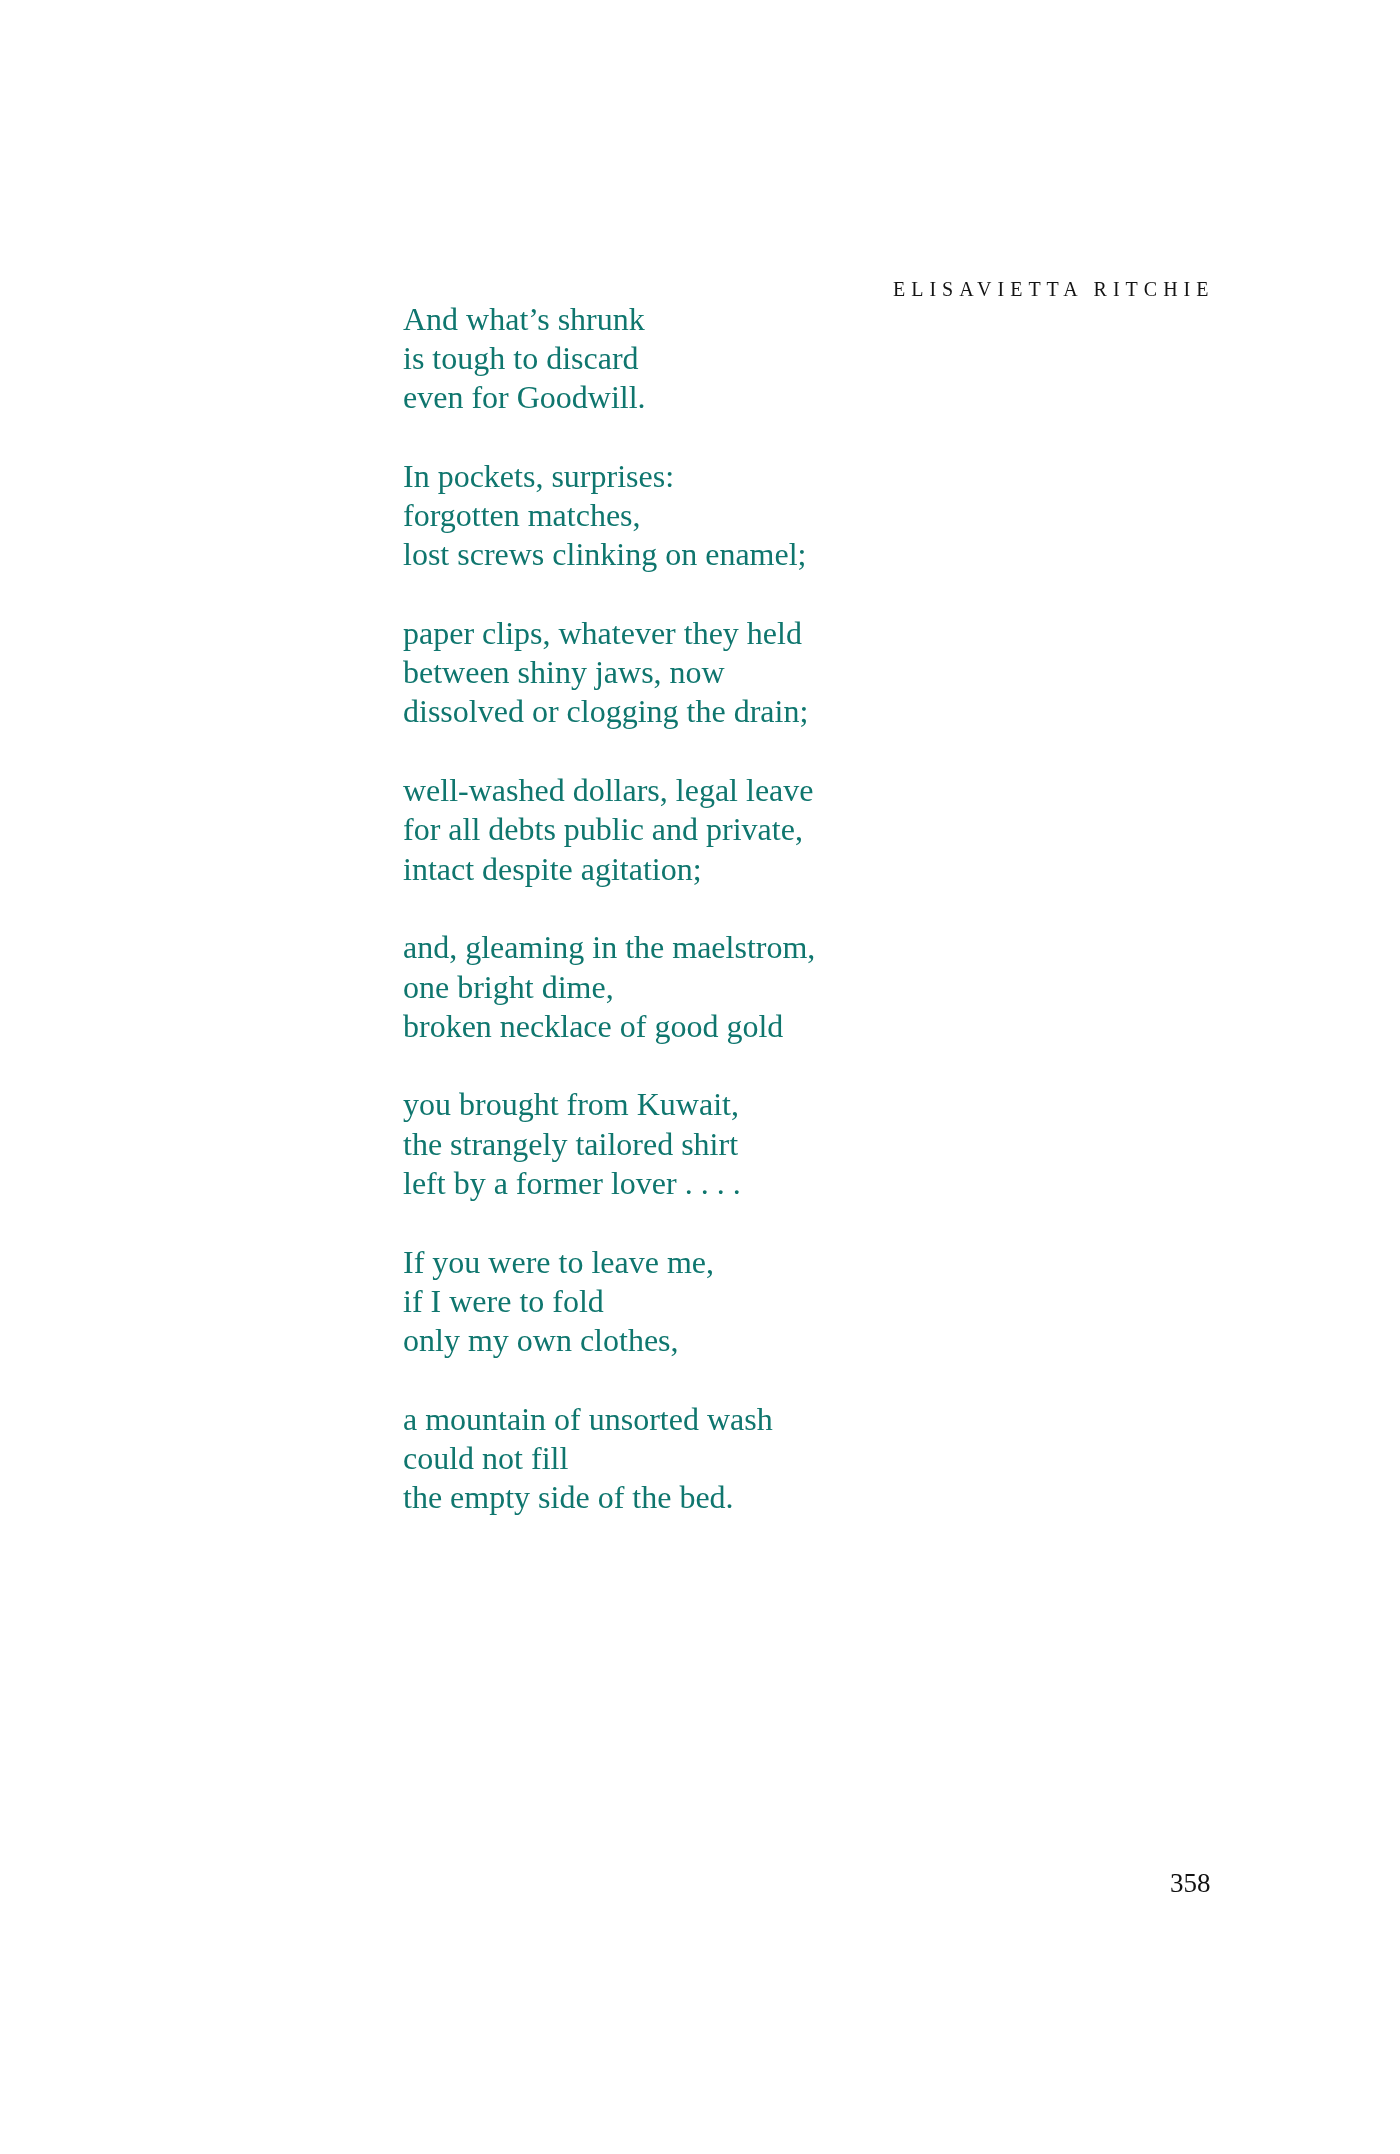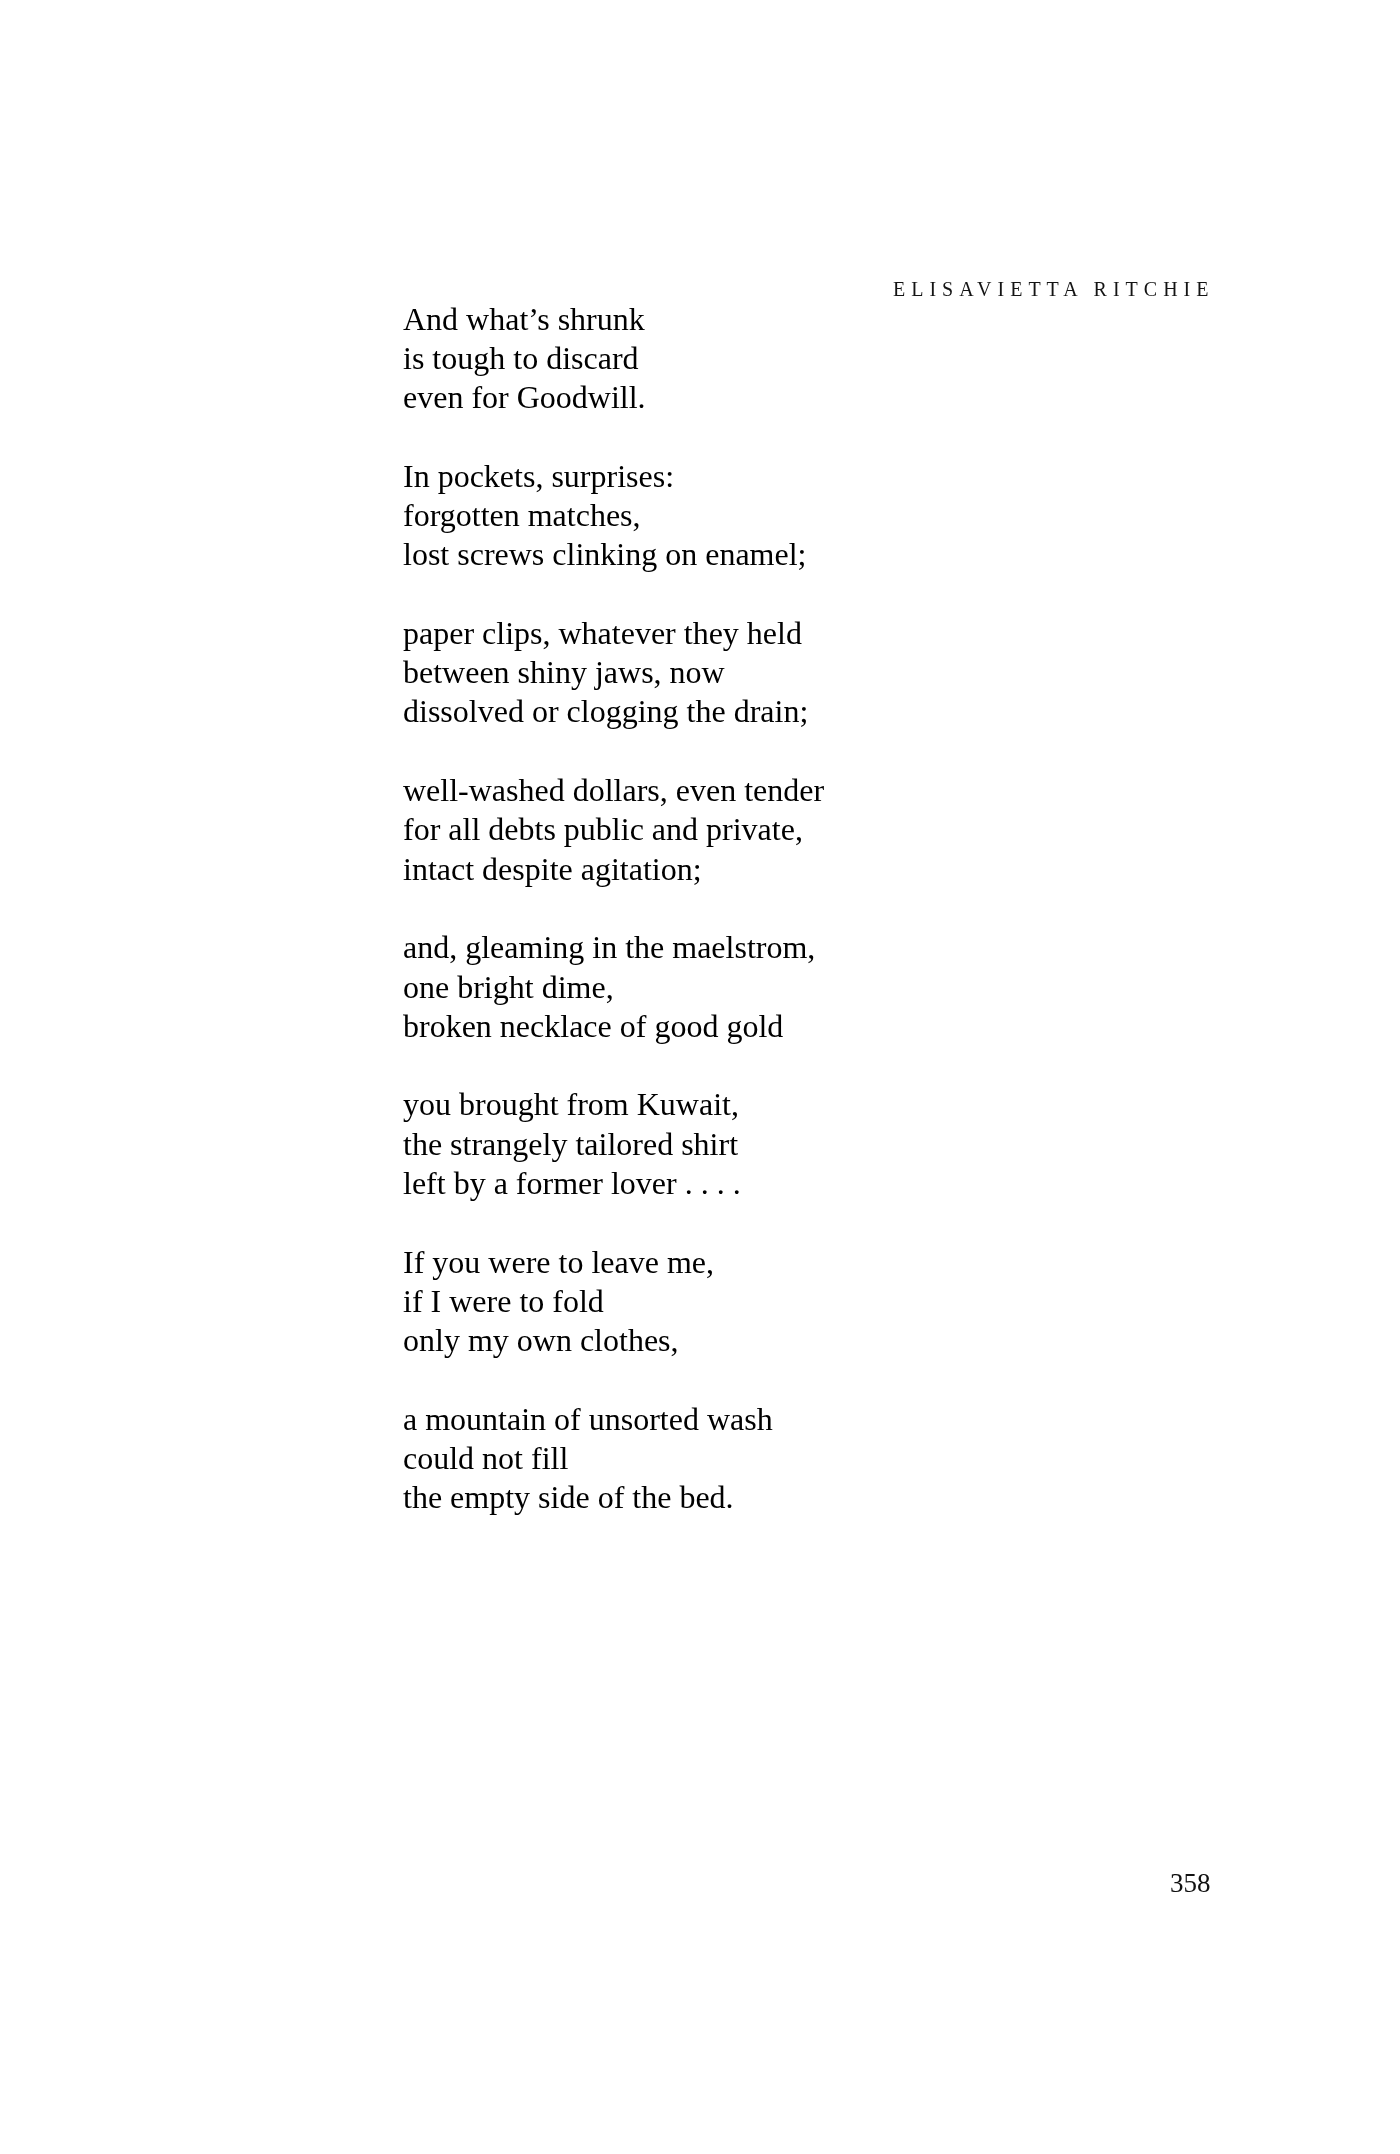--- a/index.html
+++ b/index.html
@@ -25,21 +25,21 @@
     white-space: nowrap;
     color: #141414;
     margin-top: 39px;
   }
   .poem {
     position: absolute;
     left: 403px;
     top: 299.5px;
     font-size: 32px;
     line-height: 39.3px;
-    color: #000000;
+    color: #0f766e;
   }
   .stanza {
     margin: 0 0 39.3px 0;
   }
   .line {
     display: block;
     white-space: nowrap;
     height: 39.3px;
   }
   .folio {
@@ -67,21 +67,21 @@
     <span class="line">In pockets, surprises:</span>
     <span class="line">forgotten matches,</span>
     <span class="line">lost screws clinking on enamel;</span>
   </div>
   <div class="stanza">
     <span class="line">paper clips, whatever they held</span>
     <span class="line">between shiny jaws, now</span>
     <span class="line">dissolved or clogging the drain;</span>
   </div>
   <div class="stanza">
-    <span class="line">well-washed dollars, even tender</span>
+    <span class="line">well-washed dollars, legal leave</span>
     <span class="line">for all debts public and private,</span>
     <span class="line">intact despite agitation;</span>
   </div>
   <div class="stanza">
     <span class="line">and, gleaming in the maelstrom,</span>
     <span class="line">one bright dime,</span>
     <span class="line">broken necklace of good gold</span>
   </div>
   <div class="stanza">
     <span class="line">you brought from Kuwait,</span>

